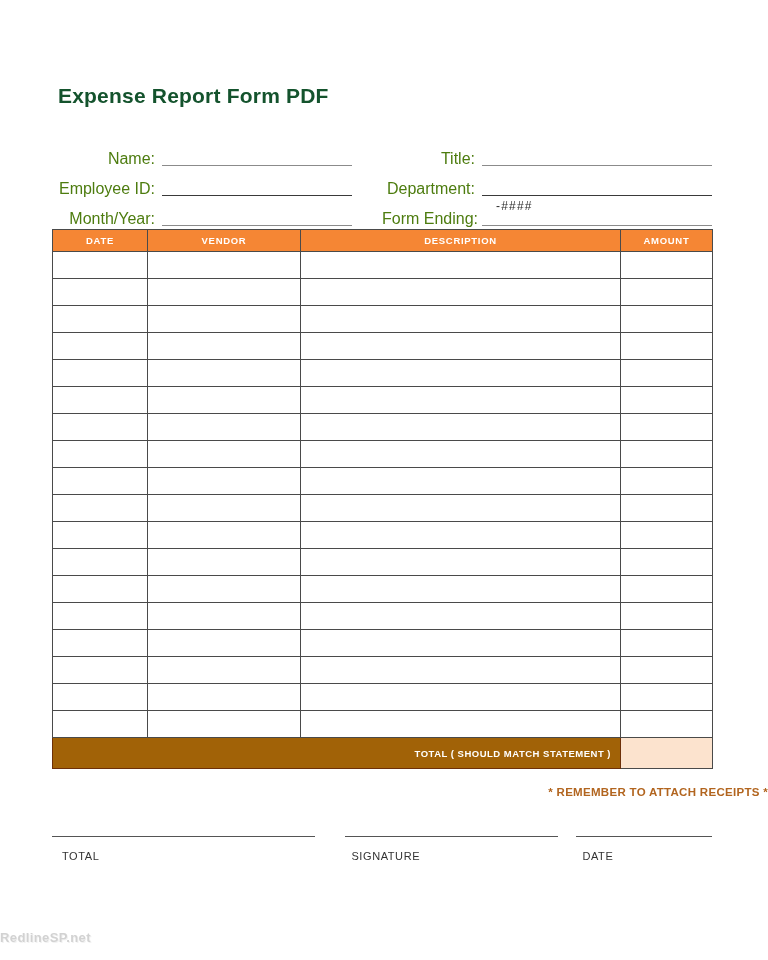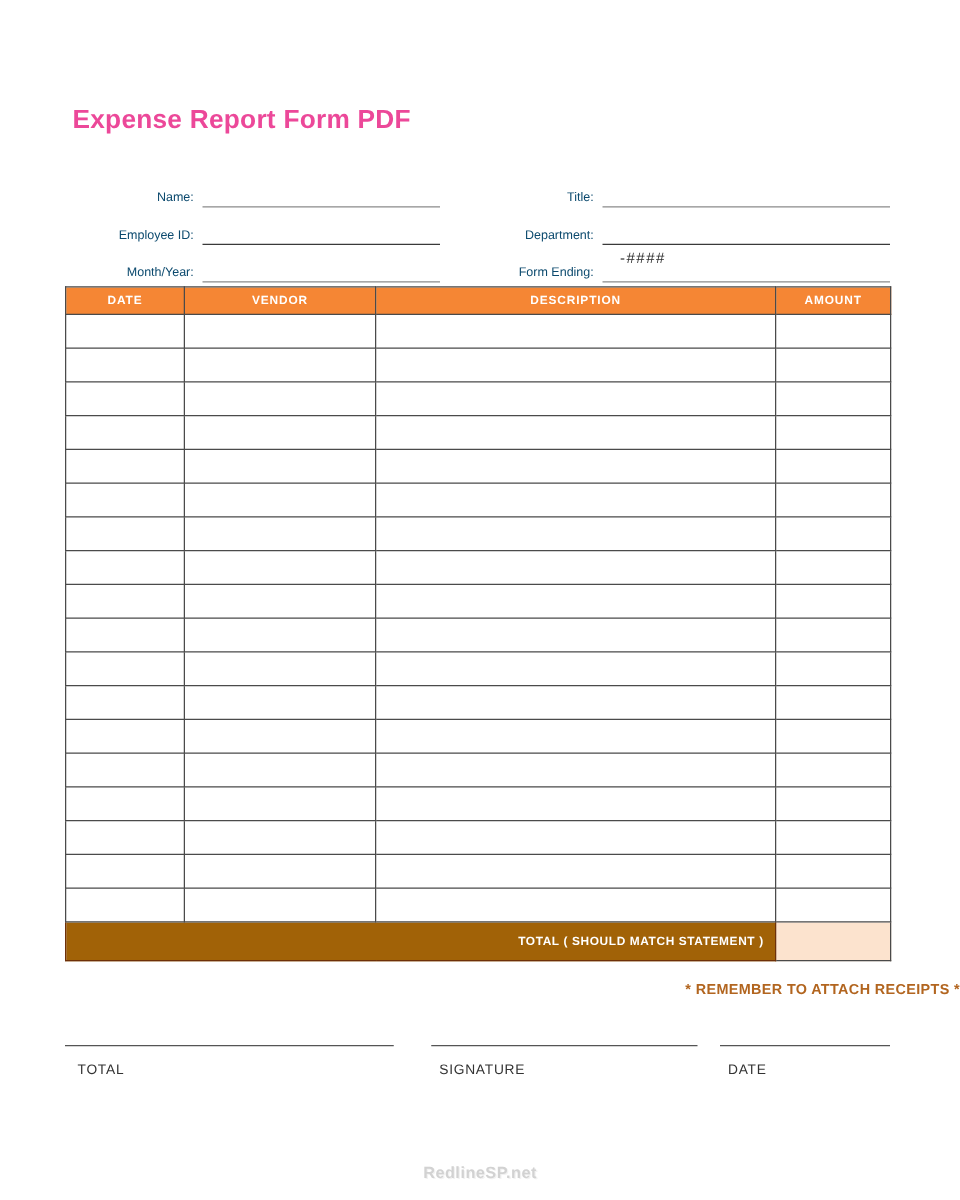--- a/index.html
+++ b/index.html
@@ -25,21 +25,21 @@
     background: #ffffff;
   }
 
   
   .title {
     position: absolute;
     left: 58px;
     top: 84px;
     font-size: 21px;
     font-weight: bold;
-    color: #ec4899;
+    color: #14532d;
     letter-spacing: 0.2px;
     white-space: nowrap;
   }
 
   
   .fields {
     position: absolute;
     left: 52px;
     top: 136px;
     width: 660px;
@@ -52,22 +52,22 @@
   }
   .field-col {
     display: flex;
     align-items: flex-end;
     height: 22px;
   }
   .field-col.left { width: 300px; }
   .field-col.right { width: 330px; margin-left: 30px; }
 
   .field-label {
-    font-size: 10px;
-    color: #0c4a6e;
+    font-size: 16px;
+    color: #4d7c0f;
     text-align: right;
     white-space: nowrap;
     padding-right: 7px;
     line-height: 14px;
   }
   .field-col.left .field-label { width: 110px; }
   .field-col.right .field-label { width: 100px; }
 
   .field-line {
     flex: 1;
@@ -180,21 +180,20 @@
   .sign-col.name .sign-label { padding-left: 10px; }
   .sign-col.signature .sign-label { padding-left: 6px; }
   .sign-col.date .sign-label { padding-left: 6px; }
 
   
   .watermark {
     position: absolute;
     left: 0;
     top: 930px;
     width: 768px;
-    text-align: center;
     font-size: 13px;
     font-weight: bold;
     color: #d2d2d2;
     letter-spacing: 0.4px;
     text-shadow: 1px 1px 0 #f2f2f2;
   }
 </style>
 </head>
 <body>
 

